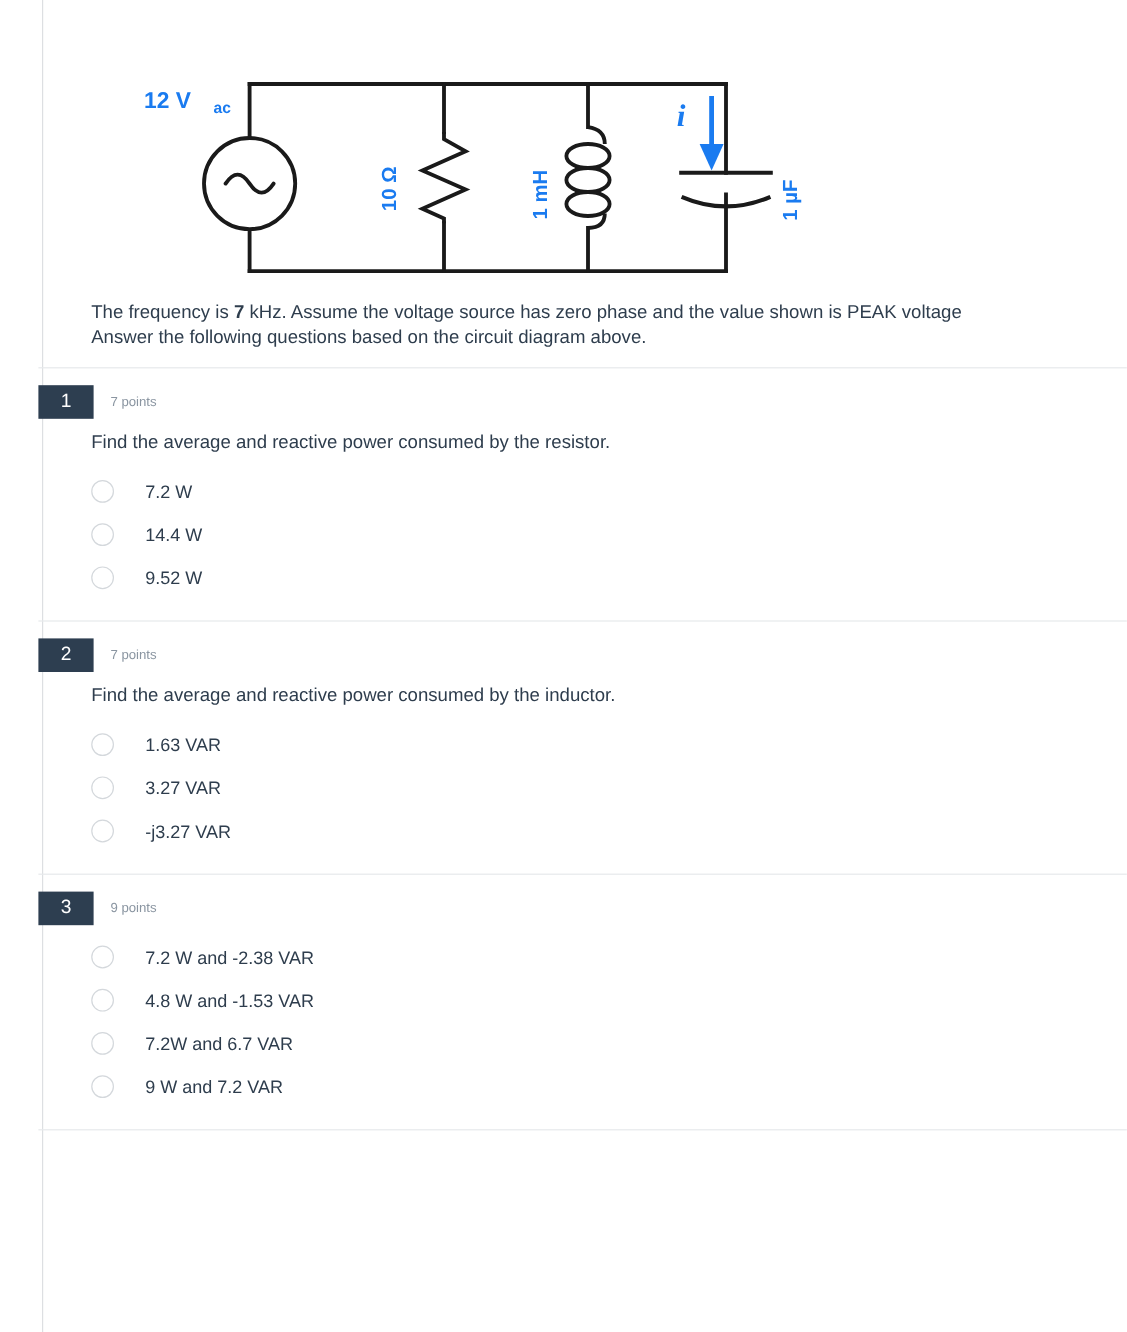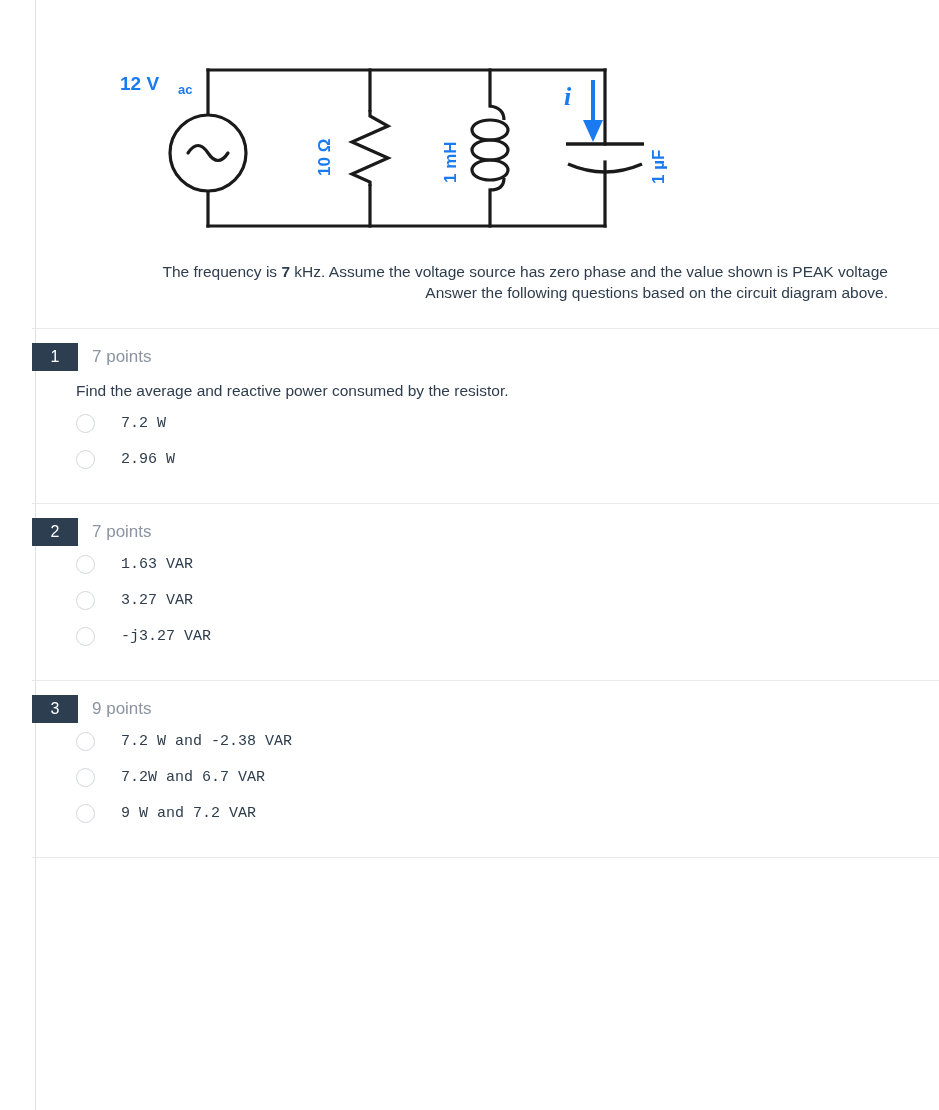--- a/index.html
+++ b/index.html
@@ -40,26 +40,25 @@
     height: 250px;
   }
   .circuit-svg {
     position: absolute;
     left: 108px;
     top: 58px;
   }
 
   
   .prompt {
-    margin: 11px;
+    margin: 0;
     padding: 0 40px 14px 76px;
     font-size: 15.5px;
     line-height: 21px;
     color: #2e3d4d;
-    text-align: right;
   }
   .prompt .b { font-weight: 700; }
 
   .hr {
     height: 1px;
     background: #e7e9eb;
     margin: 0 0 0 32px;
   }
 
   
@@ -78,43 +77,42 @@
     background: #2d3e50;
     color: #ffffff;
     font-size: 16px;
     display: flex;
     align-items: center;
     justify-content: center;
     margin-left: 32px;
     letter-spacing: 0;
   }
   .q-points {
-    font-size: 17px;
+    font-size: 11px;
     color: #8a95a1;
     display: flex;
     align-items: center;
     padding-left: 14px;
     text-align: center;
   }
   .q-text {
     font-size: 15.5px;
     line-height: 21px;
     color: #2e3d4d;
     padding: 9px 40px 4px 76px;
   }
   .options {
     list-style: none;
     margin: 0;
     padding: 0 0 0 76px;
   }
   .option {
     display: flex;
-    align-items: center;
+    align-items: flex-end;
     height: 36px;
-    font-family: Liberation Mono, monospace;
   }
   .radio {
     width: 19px;
     height: 19px;
     border-radius: 50%;
     border: 1px solid #d4d8dc;
     background: #ffffff;
     flex: 0 0 auto;
     box-sizing: border-box;
   }
@@ -207,32 +205,37 @@
       <div class="q-points">7 points</div>
     </div>
     <div class="q-text">Find the average and reactive power consumed by the resistor.</div>
     <ul class="options">
       <li class="option">
         <span class="radio"></span>
         <span class="option-label">7.2 W</span>
       </li>
       <li class="option">
         <span class="radio"></span>
-        <span class="option-label">2.96 W</span>
+        <span class="option-label">14.4 W</span>
+      </li>
+      <li class="option">
+        <span class="radio"></span>
+        <span class="option-label">9.52 W</span>
       </li>
     </ul>
   </div>
 
   <div class="q-sep"></div>
 
   <div class="question">
     <div class="q-head">
       <div class="q-number">2</div>
       <div class="q-points">7 points</div>
     </div>
+    <div class="q-text">Find the average and reactive power consumed by the inductor.</div>
     <ul class="options">
       <li class="option">
         <span class="radio"></span>
         <span class="option-label">1.63 VAR</span>
       </li>
       <li class="option">
         <span class="radio"></span>
         <span class="option-label">3.27 VAR</span>
       </li>
       <li class="option">
@@ -249,20 +252,24 @@
       <div class="q-number">3</div>
       <div class="q-points">9 points</div>
     </div>
     <ul class="options">
       <li class="option">
         <span class="radio"></span>
         <span class="option-label">7.2 W and -2.38 VAR</span>
       </li>
       <li class="option">
         <span class="radio"></span>
+        <span class="option-label">4.8 W and -1.53 VAR</span>
+      </li>
+      <li class="option">
+        <span class="radio"></span>
         <span class="option-label">7.2W and 6.7 VAR</span>
       </li>
       <li class="option">
         <span class="radio"></span>
         <span class="option-label">9 W and 7.2 VAR</span>
       </li>
     </ul>
   </div>
 
   <div class="q-sep"></div>

